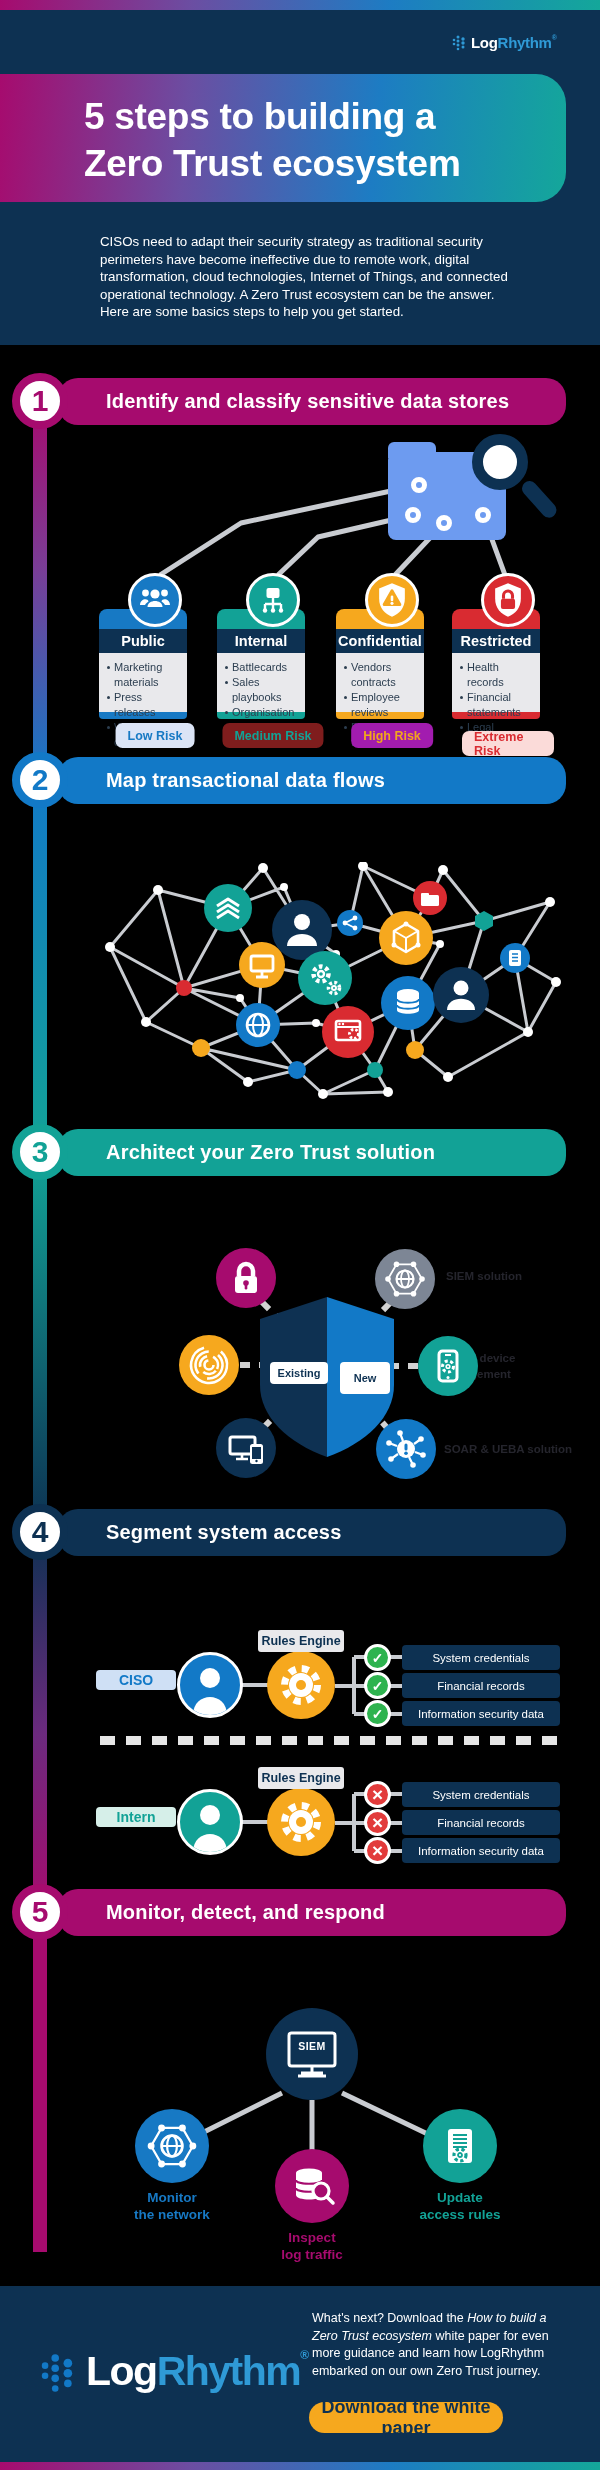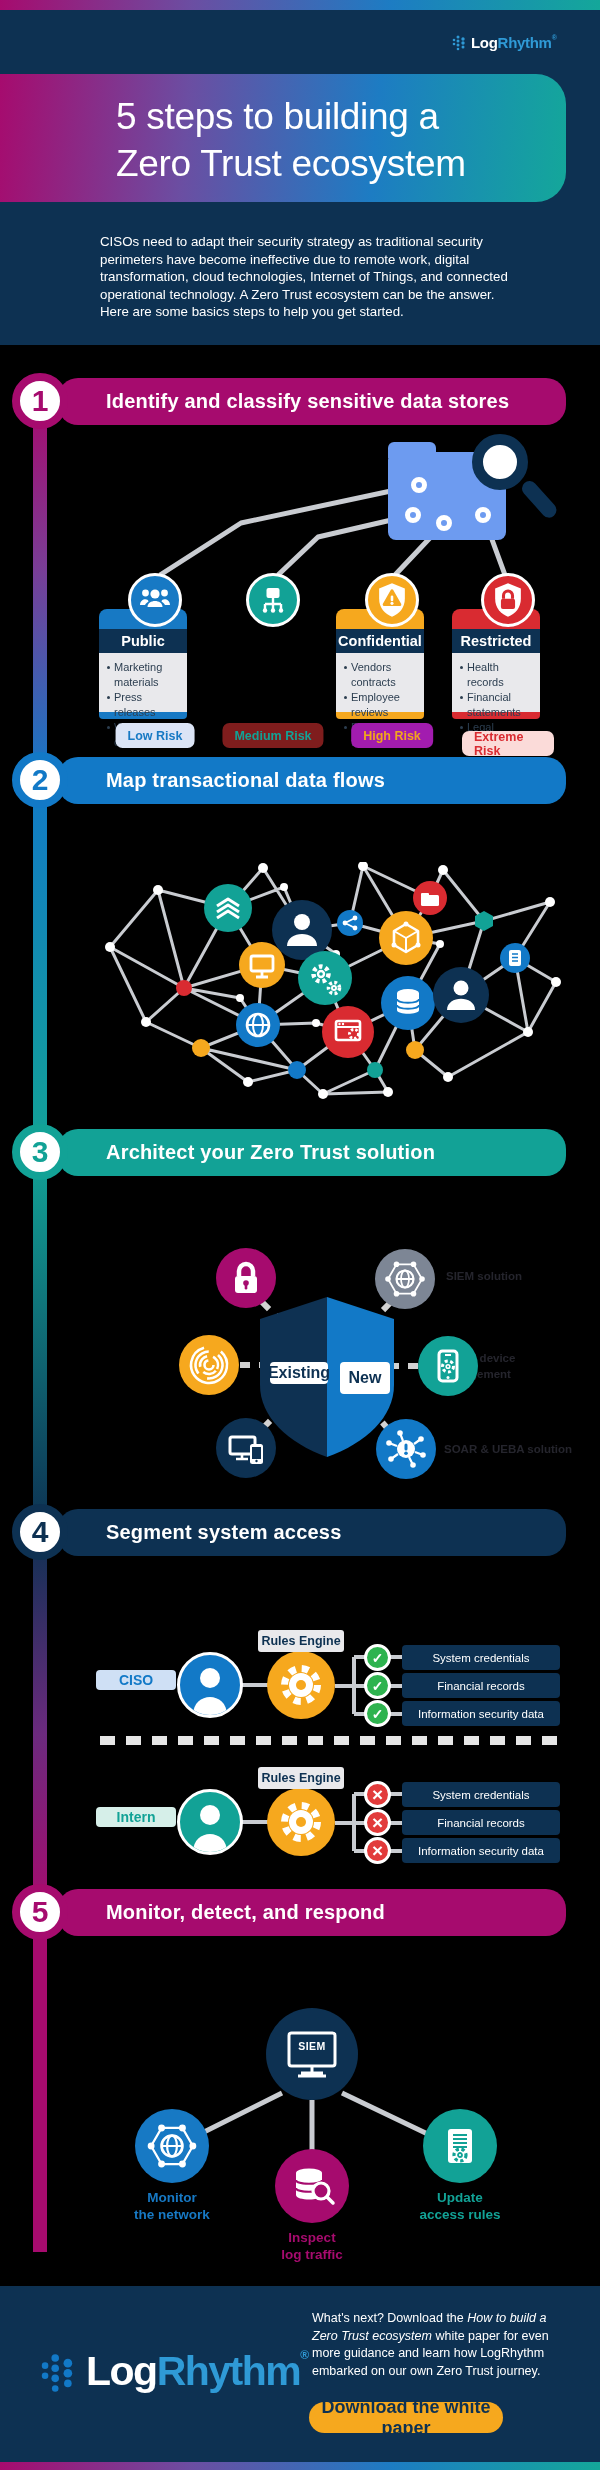--- a/index.html
+++ b/index.html
@@ -11,21 +11,21 @@
   .gstrip{left:0;width:600px;height:10px;background:linear-gradient(90deg,#a60b6e 0%,#6b4ea2 32%,#1d7cc3 65%,#14a79a 100%);}
 
   
   .header{left:0;top:10px;width:600px;height:335px;background:#0d3152;}
   .logo-sm{top:24px;left:452px;display:flex;align-items:center;gap:4px;}
   .logo-sm .lg{font-weight:700;font-size:15px;letter-spacing:-.3px;}
   .logo-sm .l1{color:#fff;} .logo-sm .l2{color:#2f9ad6;}
   .reg{font-size:7px;color:#2f9ad6;vertical-align:top;}
   .title-banner{left:0;top:64px;width:566px;height:128px;border-radius:0 30px 30px 0;
     background:linear-gradient(95deg,#a60b6e 0%,#6b4ea2 33%,#1d7cc3 66%,#14a79a 100%);}
-  .title-text{left:116px;top:83px;color:#fff;font-size:37px;line-height:47px;font-weight:400;letter-spacing:-.3px;}
+  .title-text{left:84px;top:83px;color:#fff;font-size:37px;line-height:47px;font-weight:700;letter-spacing:-.3px;}
   .intro{left:100px;top:223px;width:418px;color:#fff;font-size:13.3px;line-height:17.6px;}
 
   
   .vline{left:33px;top:401px;width:14px;height:1851px;
     background:linear-gradient(180deg,#a60b6e 0%,#7a3d96 9%,#1279c7 20.5%,#12a296 40.6%,#0d3152 61.1%,#6b2a7e 72%,#a60b6e 81.6%,#a60b6e 100%);}
   .stepc{left:12px;width:56px;height:56px;border-radius:50%;background:#fff;display:flex;align-items:center;justify-content:center;
     font-size:30px;font-weight:700;z-index:5;}
   .banner{left:58px;width:508px;height:47px;border-radius:20px;display:flex;align-items:center;padding-left:48px;
     color:#fff;font-size:20px;font-weight:700;letter-spacing:.2px;z-index:2;}
   .c1{border:8px solid #a60b6e;color:#a60b6e;} .b1{background:#a60b6e;}
@@ -47,21 +47,21 @@
   .card-body{height:59px;background:#e9e9ec;padding:7px 6px 0 8px;}
   .card-item{display:flex;align-items:flex-start;gap:4px;color:#2c3e50;font-size:11px;line-height:15px;font-weight:500;}
   .bdot{width:3px;height:3px;border-radius:50%;background:#2c3e50;margin-top:6px;flex:none;}
   .card-bot{height:7px;border-radius:0 0 4px 4px;}
   .badge{height:25px;padding:0 12px;border-radius:7px;display:flex;align-items:center;font-size:12.5px;font-weight:700;transform:translateX(-50%);}
   .bg-blue{background:#1779c4;} .bg-teal{background:#12a296;} .bg-orange{background:#f6a81e;} .bg-red{background:#d92b31;}
   .badge1{background:#dbe4f6;color:#1779c4;} .badge2{background:#7f1d1d;color:#12a296;}
   .badge3{background:#a21caf;color:#f2a71b;} .badge4{background:#fbdbd9;color:#d92b31;margin-top:8px;}
 
   
-  .pill-wh{background:#fff;border-radius:4px;color:#0d3152;font-size:16px;font-weight:700;display:flex;align-items:center;justify-content:center;z-index:4;}
+  .pill-wh{background:#fff;border-radius:4px;color:#0d3152;font-size:11px;font-weight:700;display:flex;align-items:center;justify-content:center;z-index:4;}
   .crc{border-radius:50%;display:flex;align-items:center;justify-content:center;overflow:hidden;z-index:3;}
   .sol-label{color:#25252d;font-size:11.5px;font-weight:700;line-height:16px;}
 
   
   .role-pill{width:80px;height:20px;border-radius:4px;display:flex;align-items:center;justify-content:center;font-size:14px;font-weight:700;}
   .re-pill{width:86px;height:22px;background:#e9e9ec;border-radius:3px;color:#0d3152;font-size:12.5px;font-weight:700;display:flex;align-items:center;justify-content:center;z-index:4;}
   .mark{width:27px;height:27px;border-radius:50%;border:3px solid #fff;color:#fff;display:flex;align-items:center;justify-content:center;z-index:4;}
   .res-pill{width:158px;height:25px;background:#0d3152;border-radius:4px;color:#fff;font-size:11.5px;display:flex;align-items:center;justify-content:center;z-index:3;}
   .dash-div{left:100px;top:1736px;width:466px;height:9px;
     background:repeating-linear-gradient(90deg,#e6e6e6 0 15px,transparent 15px 26px);}
@@ -211,20 +211,39 @@
       <div class="card-item">
           <span class="bdot"></span>
           <span>Press releases</span>
         </div>
       <div class="card-item">
           <span class="bdot"></span>
           <span>Website content</span>
         </div>
     </div>
     <div class="card-bot bg-blue"></div>
+  </div>
+  <div class="abs card" style="left:217px;top:609px">
+    <div class="card-top bg-teal"></div>
+    <div class="card-title">Internal</div>
+    <div class="card-body">
+      <div class="card-item">
+          <span class="bdot"></span>
+          <span>Battlecards</span>
+        </div>
+      <div class="card-item">
+          <span class="bdot"></span>
+          <span>Sales playbooks</span>
+        </div>
+      <div class="card-item">
+          <span class="bdot"></span>
+          <span>Organisation charts</span>
+        </div>
+    </div>
+    <div class="card-bot bg-teal"></div>
   </div>
   <div class="abs card" style="left:336px;top:609px">
     <div class="card-top bg-orange"></div>
     <div class="card-title">Confidential</div>
     <div class="card-body">
       <div class="card-item">
           <span class="bdot"></span>
           <span>Vendors contracts</span>
         </div>
       <div class="card-item">

